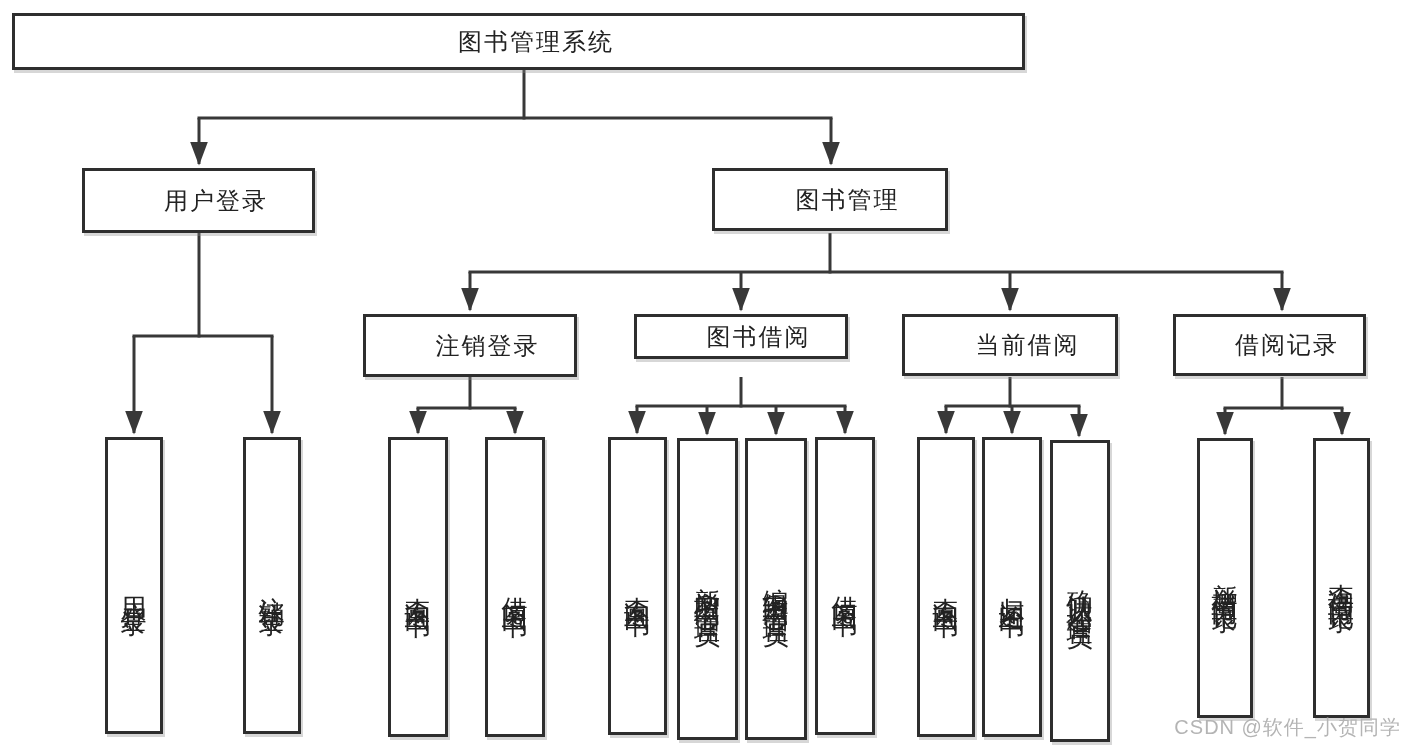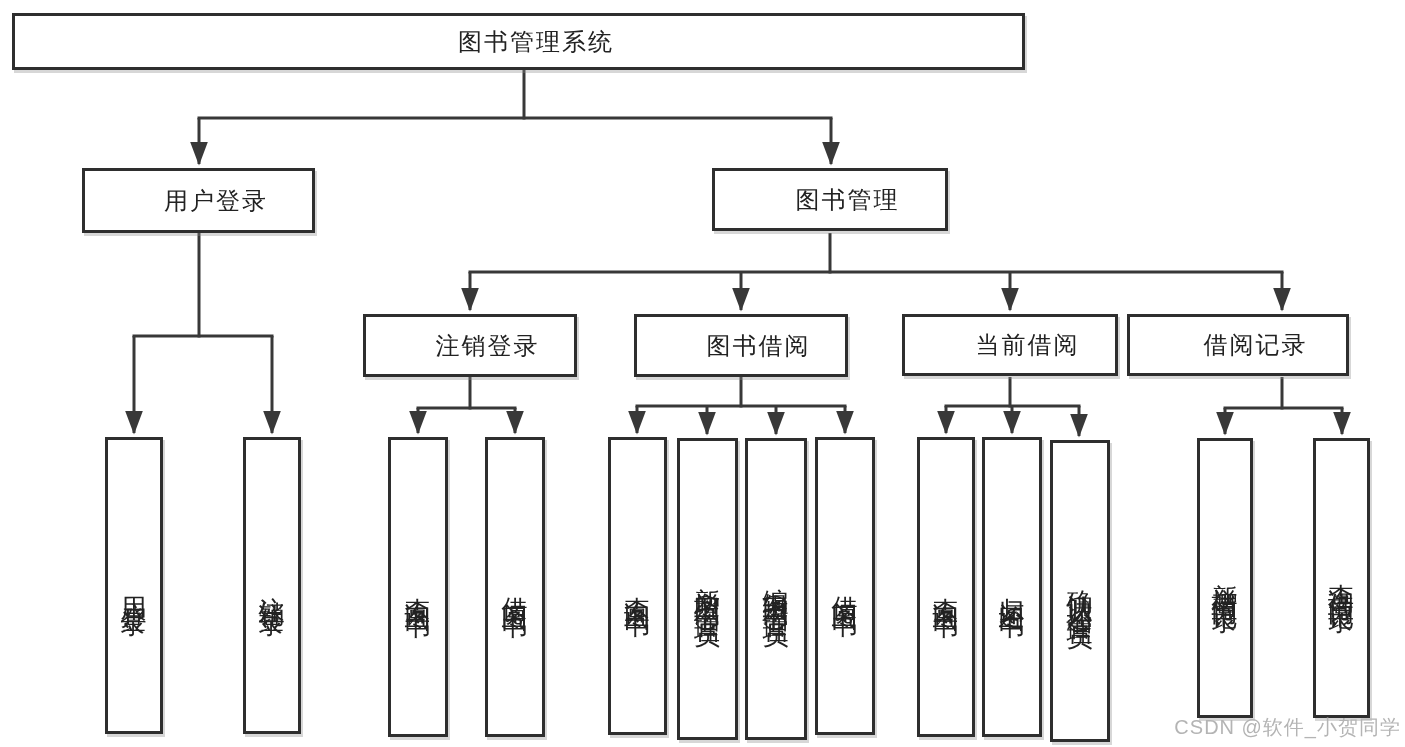--- a/index.html
+++ b/index.html
@@ -102,27 +102,27 @@
   <div class="node hbox" style="left:82px;top:168px;width:233px;height:65px;">
     <span>用户登录</span>
   </div>
   <div class="node hbox" style="left:712px;top:168px;width:236px;height:63px;">
     <span>图书管理</span>
   </div>
 
   <div class="node hbox" style="left:363px;top:314px;width:214px;height:63px;">
     <span>注销登录</span>
   </div>
-  <div class="node hbox" style="left:634px;top:314px;width:214px;height:63px;">
+  <div class="node hbox" style="left:634px;top:314px;width:214px;height:45px;">
     <span>图书借阅</span>
   </div>
   <div class="node hbox" style="left:902px;top:314px;width:216px;height:62px;">
     <span>当前借阅</span>
   </div>
-  <div class="node hbox" style="left:1127px;top:314px;width:222px;height:62px;">
+  <div class="node hbox" style="left:1173px;top:314px;width:193px;height:62px;">
     <span>借阅记录</span>
   </div>
 
   <div class="node vbox" style="left:105px;top:437px;width:58px;height:297px;">
     <span class="vtext">用户登录</span>
   </div>
   <div class="node vbox" style="left:243px;top:437px;width:58px;height:297px;">
     <span class="vtext">注销登录</span>
   </div>
 

